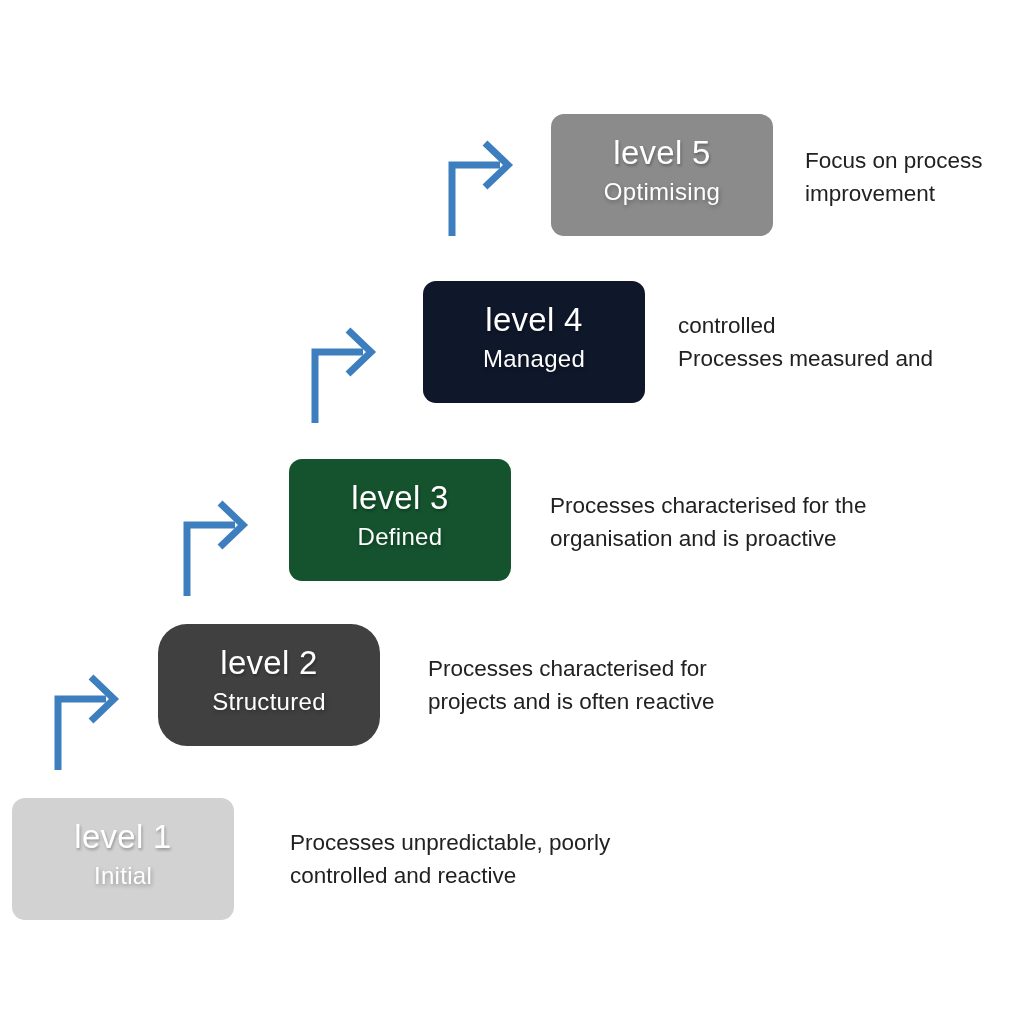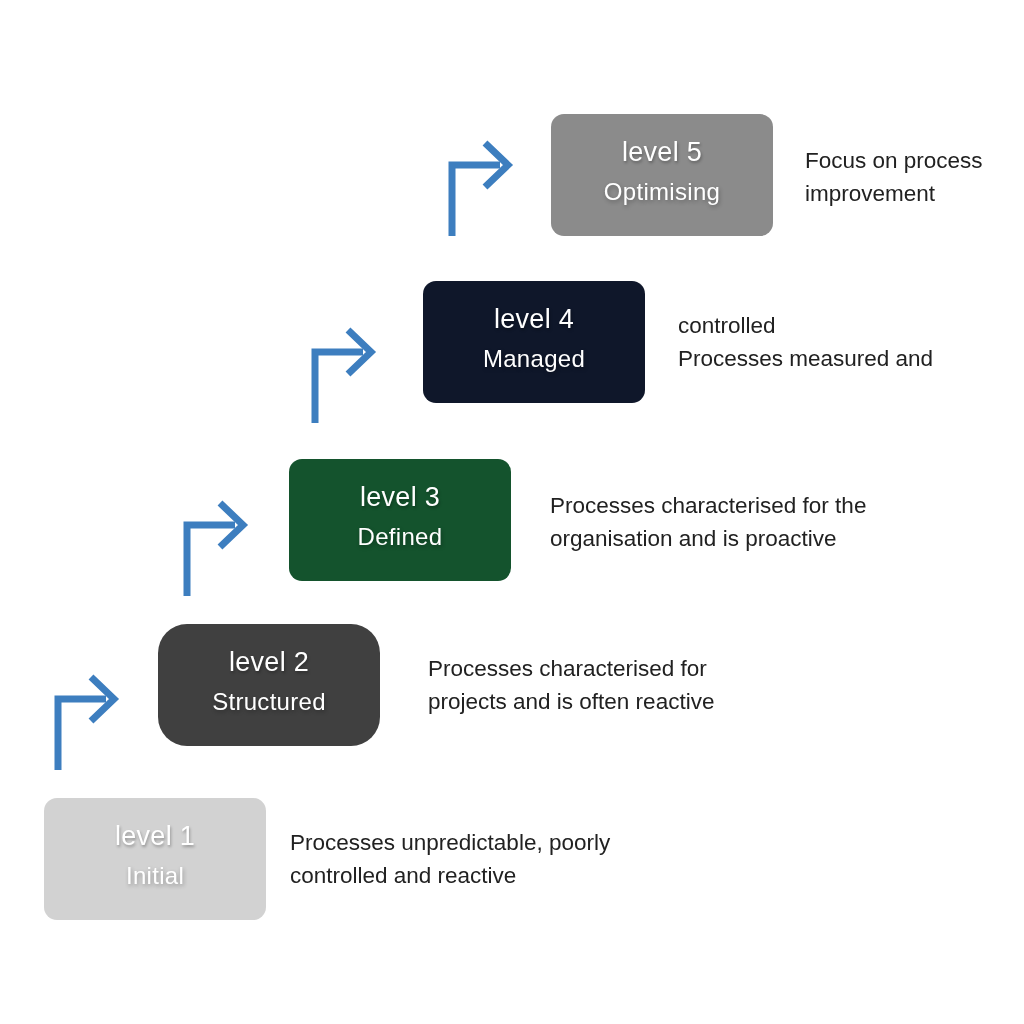--- a/index.html
+++ b/index.html
@@ -14,31 +14,31 @@
   .level-box {
     position: absolute;
     width: 222px; height: 122px;
     border-radius: 13px;
     display: flex; flex-direction: column;
     align-items: center; justify-content: center;
     color: #ffffff;
     text-align: center;
   }
   .level-box .lvl-label {
-    font-size: 27px; line-height: 33px; font-weight: 400;
+    font-size: 33px; line-height: 33px; font-weight: 400;
     text-shadow: 1px 2px 3px rgba(0,0,0,0.30);
     letter-spacing: 0.3px;
   }
   .level-box .lvl-name {
     font-size: 24px; line-height: 46px; font-weight: 400;
     text-shadow: 1px 2px 4px rgba(0,0,0,0.30);
     letter-spacing: 0.3px;
   }
 
-  .box-1 { left: 44px;  top: 798px; justify-content: center; }
+  .box-1 { left: 12px;  top: 798px; justify-content: center; }
   .box-2 { left: 158px; top: 624px; }
   .box-3 { left: 289px; top: 459px; }
   .box-4 { left: 423px; top: 281px; }
   .box-5 { left: 551px; top: 114px; }
 
   .desc {
     position: absolute;
     color: #212121;
     font-size: 22.5px; line-height: 33px; font-weight: 400;
     white-space: nowrap;

